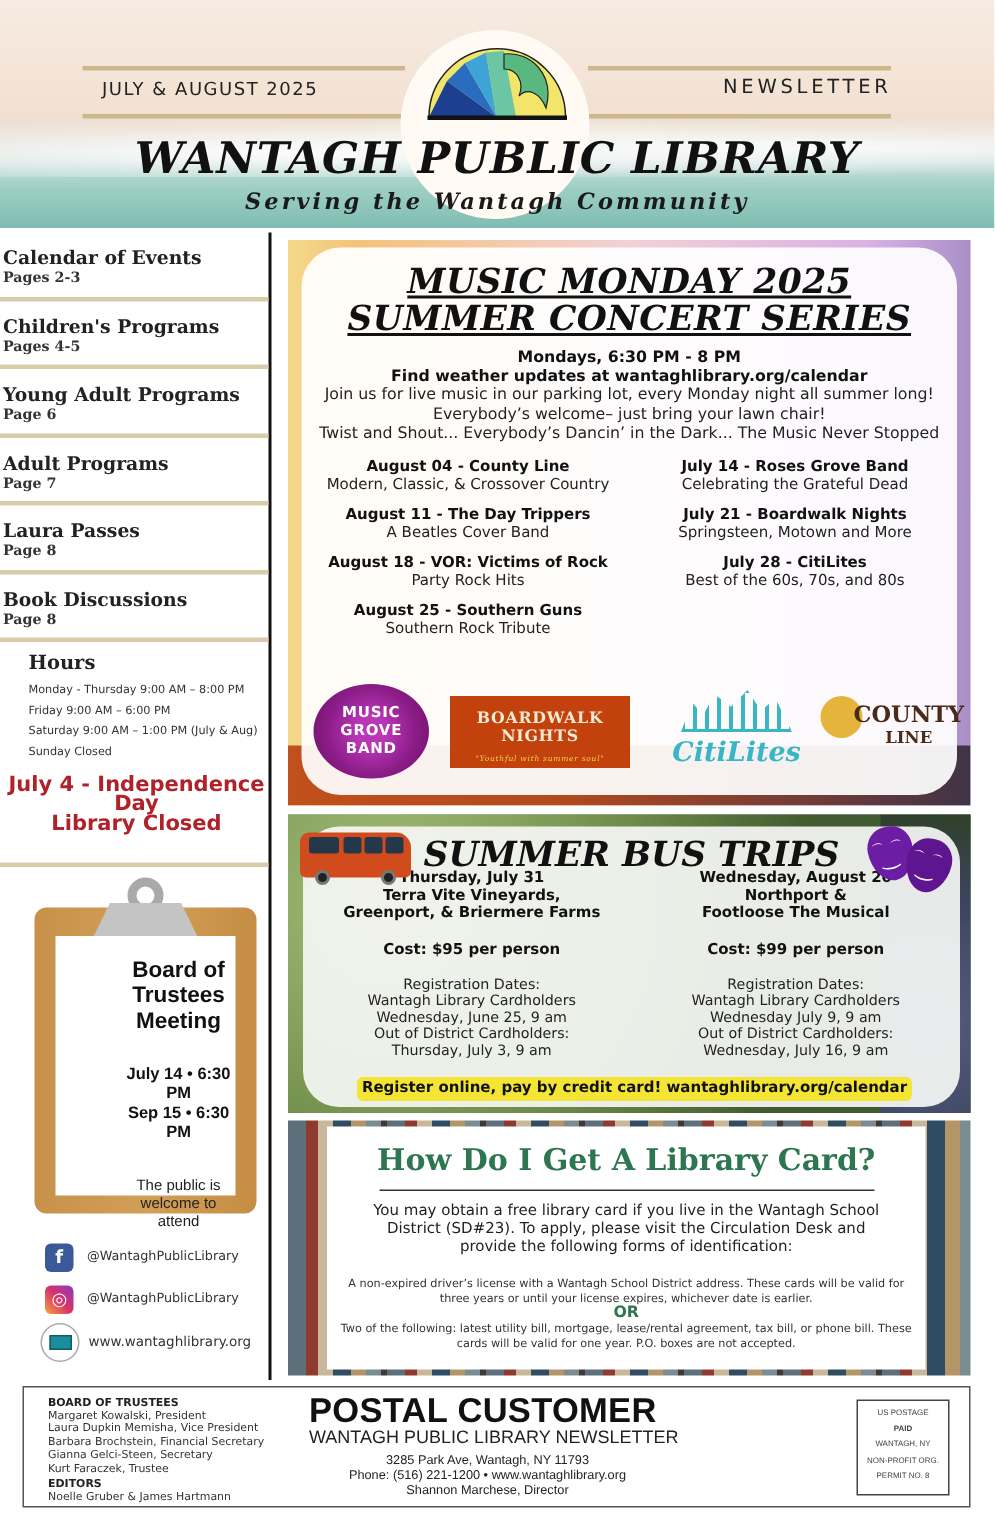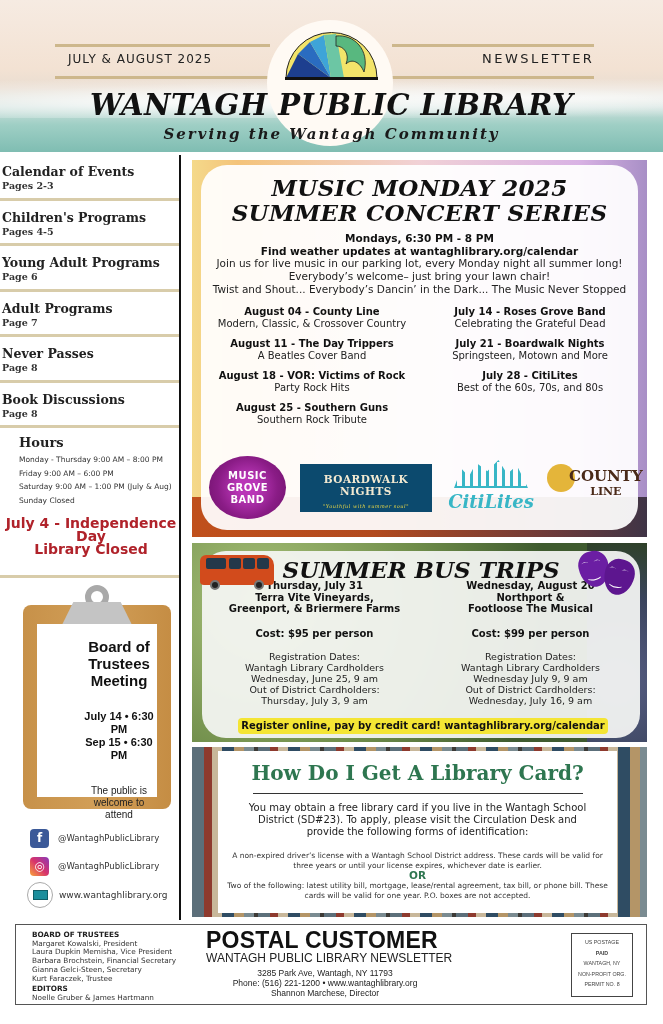--- a/index.html
+++ b/index.html
@@ -106,32 +106,32 @@
   .concert-bg::after {
     content: ""; position: absolute; left: 0; bottom: 0; width: 100%; height: 40px;
     background: linear-gradient(90deg, #c0501c, #b24a1e 40%, #6b3a3a 80%, #3f3446);
   }
   .concert-card {
     position: absolute; left: 201px; top: 165px; width: 437px; height: 365px;
     background: rgba(255,255,255,0.93); border-radius: 26px; z-index: 2; text-align: center;
   }
   .concert-title {
     margin-top: 10px; font-family: "DejaVu Serif", serif; font-style: italic; font-weight: bold;
-    font-size: 23px; line-height: 25px; color: #111; letter-spacing: 0.3px;
+    font-size: 23px; line-height: 25px; color: #111; letter-spacing: 0.3px; text-decoration: underline;
   }
   .concert-time { margin-top: 7px; font-weight: bold; font-size: 10.5px; color: #111; }
   .concert-weather { font-weight: bold; font-size: 10.5px; color: #111; margin-top: 1px; }
   .concert-desc { font-size: 10.5px; line-height: 13px; color: #222; }
   .concert-grid { display: grid; grid-template-columns: 210px 210px; column-gap: 8px; row-gap: 8px; margin: 10px 0 0 6px; }
   .band-name { display: block; font-weight: bold; font-size: 10px; color: #111; line-height: 12px; }
   .band-desc { display: block; font-size: 10px; color: #222; line-height: 12px; }
   .band-logos { position: absolute; left: 7px; top: 291px; width: 425px; height: 55px; }
   .blogo { position: absolute; }
   .bl-roses { left: 1px; top: 0; width: 77px; height: 63px; border-radius: 50%; background: radial-gradient(circle, #b936b7 20%, #8a1c86 60%, #6c1068); color: #fff; font-size: 10px; font-weight: bold; display: flex; align-items: center; justify-content: center; text-align: center; line-height: 12px; letter-spacing: 0.5px; }
-  .bl-board { left: 92px; top: 8px; width: 132px; height: 48px; background: #0c4a6e; color: #f2e9d1; font-family: "DejaVu Serif", serif; font-weight: bold; font-size: 10.5px; padding-top: 9px; text-align: center; letter-spacing: 0.5px; }
+  .bl-board { left: 92px; top: 8px; width: 120px; height: 48px; background: #c2410c; color: #f2e9d1; font-family: "DejaVu Serif", serif; font-weight: bold; font-size: 10.5px; padding-top: 9px; text-align: center; letter-spacing: 0.5px; }
   .bl-board small { display: block; font-size: 5px; color: #e8d646; margin-top: 6px; font-style: italic; font-weight: normal; }
   .bl-citi { left: 240px; top: 4px; width: 86px; height: 52px; color: #38b6c6; font-family: "DejaVu Serif", serif; font-style: italic; font-weight: bold; font-size: 18px; display: flex; align-items: flex-end; justify-content: center; }
   .bl-citi::before { content: ""; position: absolute; left: 6px; top: 0; width: 74px; height: 24px; border-top: 2px solid #38b6c6; border-bottom: 2px solid #38b6c6; clip-path: polygon(0 100%, 10% 30%, 20% 60%, 30% 10%, 45% 40%, 60% 0, 72% 50%, 85% 20%, 100% 100%); background: repeating-linear-gradient(90deg, #38b6c6 0 3px, transparent 3px 8px); }
   .bl-county { left: 335px; top: 6px; width: 100px; height: 48px; }
   .bl-county .sun { position: absolute; left: 4px; top: 2px; width: 28px; height: 28px; border-radius: 50%; background: #e4b53a; }
   .bl-county .word { position: absolute; left: 26px; top: 7px; font-family: "DejaVu Serif", serif; font-weight: bold; color: #4a2a18; font-size: 15px; line-height: 15px; text-align: center; }
   .bl-county .word span { display: block; font-size: 11px; }
 
   
   .bus-bg {
@@ -235,21 +235,21 @@
   </div>
   <div class="toc-item">
     <span class="toc-title">Young Adult Programs</span>
     <span class="toc-page">Page 6</span>
   </div>
   <div class="toc-item">
     <span class="toc-title">Adult Programs</span>
     <span class="toc-page">Page 7</span>
   </div>
   <div class="toc-item">
-    <span class="toc-title">Never Passes</span>
+    <span class="toc-title">Laura Passes</span>
     <span class="toc-page">Page 8</span>
   </div>
   <div class="toc-item">
     <span class="toc-title">Book Discussions</span>
     <span class="toc-page">Page 8</span>
   </div>
 
   <div class="hours">
     <span class="hours-title">Hours</span>
     <span class="hours-line">Monday - Thursday 9:00 AM – 8:00 PM</span>

